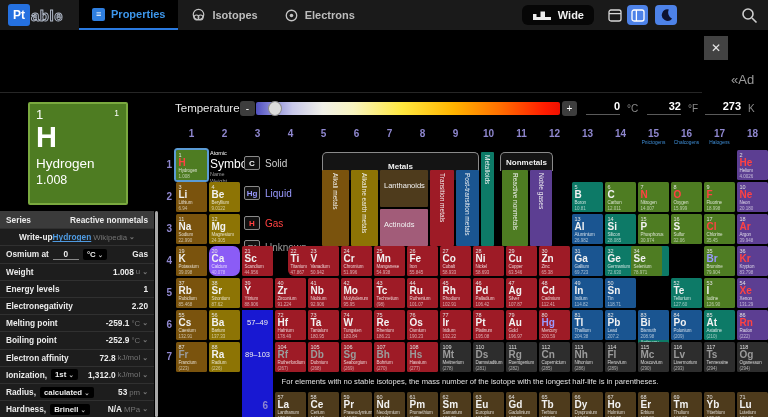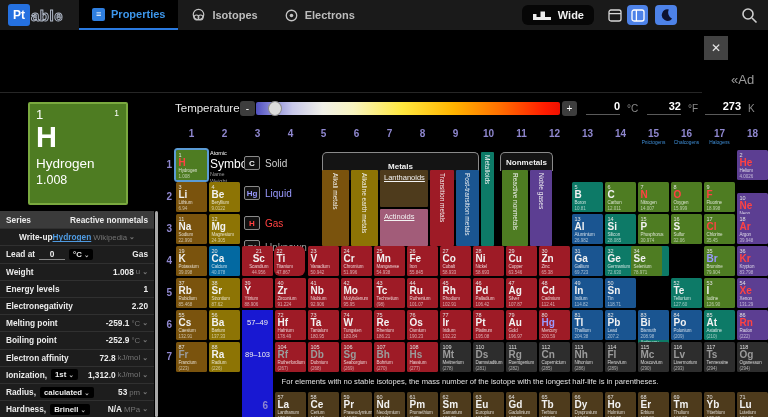--- a/index.html
+++ b/index.html
@@ -82,21 +82,21 @@
   .stitem{position:absolute;display:flex;align-items:center;gap:5px;cursor:pointer;}
   .stbox{width:16px;height:14px;border:1px solid #8a8a8a;border-radius:2px;display:flex;
     align-items:center;justify-content:center;font-size:8px;font-weight:bold;background:#111;}
   .stlab{font-size:10px;}
   .cathead{position:absolute;background:#141414;border:1px solid #8a8a8a;border-bottom:none;
     border-radius:5px 5px 0 0;color:#f0f0f0;font-size:8px;font-weight:bold;display:flex;
     align-items:center;justify-content:center;cursor:pointer;}
   .catbar{position:absolute;display:flex;align-items:flex-start;justify-content:center;
     color:#f2f2f2;cursor:pointer;border-radius:1px;}
   .catbar .vlab{writing-mode:vertical-rl;font-size:6.5px;line-height:1.1;padding-top:3px;text-align:left;}
-  .catbar .hlab{font-size:7.5px;padding:3px 0 0 4px;align-self:flex-start;width:100%;text-decoration:underline;}
+  .catbar .hlab{font-size:7.5px;padding:11px 0 0 4px;align-self:flex-start;width:100%;}
   .fband{position:absolute;left:242px;top:310px;width:31px;height:107px;background:#1818d2;cursor:pointer;}
   .fband span{position:absolute;width:100%;text-align:center;font-size:7.5px;color:#f0f0f0;}
   .footnote{position:absolute;left:180px;top:377px;width:580px;text-align:center;font-size:7.6px;color:#e2e2e2;}
 </style>
 </head>
 <body>
 
 <div class="screen">
 
   <div class="nav">
@@ -184,21 +184,21 @@
           <span>Write-up</span>
         </div>
         <div class="pright">
           <span class="plink">Hydrogen</span>
           <span class="punit">Wikipedia</span>
           <i class="pcaret">⌄</i>
         </div>
       </div>
       <div class="prow" style="top: 245.4px; height: 17.2px;">
         <div class="pleft">
-          <span>Lead at</span>
+          <span>Osmium at</span>
           <span class="pinput">0</span>
           <span class="psel">°C <i>⌄</i></span>
         </div>
         <div class="pright">
           <span class="pval">Gas</span>
         </div>
       </div>
       <div class="prow" style="top: 262.6px; height: 17.2px;">
         <div class="pleft">
           <span>Weight</span>
@@ -438,21 +438,21 @@
         <span class="tsym" style="color:#ff4242">O</span>
         <span class="tname">Oxygen</span>
         <span class="twt">15.999</span>
       </div>
       <div class="tile" style="left: 704px; top: 182px; background: rgb(78, 124, 34);">
         <span class="tnum">9</span>
         <span class="tsym" style="color:#ff4242">F</span>
         <span class="tname">Fluorine</span>
         <span class="twt">18.998</span>
       </div>
-      <div class="tile" style="left: 737px; top: 182px; background: rgb(92, 62, 146); margin-top: 11px;">
+      <div class="tile" style="left: 737px; top: 182px; background: rgb(92, 62, 146);">
         <span class="tnum">10</span>
         <span class="tsym" style="color:#ff4242">Ne</span>
         <span class="tname">Neon</span>
         <span class="twt">20.180</span>
       </div>
       <div class="tile" style="left: 176px; top: 214px; background: rgb(122, 83, 13);">
         <span class="tnum">11</span>
         <span class="tsym" style="color:#f2f2f2">Na</span>
         <span class="tname">Sodium</span>
         <span class="twt">22.990</span>
@@ -498,33 +498,33 @@
         <span class="tsym" style="color:#ff4242">Ar</span>
         <span class="tname">Argon</span>
         <span class="twt">39.948</span>
       </div>
       <div class="tile" style="left: 176px; top: 246px; background: rgb(122, 83, 13);">
         <span class="tnum">19</span>
         <span class="tsym" style="color:#f2f2f2">K</span>
         <span class="tname">Potassium</span>
         <span class="twt">39.098</span>
       </div>
-      <div class="tile" style="left: 209px; top: 246px; background: #0369a1;">
+      <div class="tile" style="left: 209px; top: 246px; background: #8b5cf6; border-radius: 7px;">
         <span class="tnum">20</span>
         <span class="tsym" style="color:#f2f2f2">Ca</span>
         <span class="tname">Calcium</span>
         <span class="twt">40.078</span>
       </div>
-      <div class="tile" style="left: 242px; top: 246px; background: rgb(158, 27, 38); text-align: center;">
+      <div class="tile" style="left: 242px; top: 246px; background: rgb(158, 27, 38);">
         <span class="tnum">21</span>
         <span class="tsym" style="color:#f2f2f2">Sc</span>
         <span class="tname">Scandium</span>
         <span class="twt">44.956</span>
       </div>
-      <div class="tile" style="left: 274px; top: 246px; background: rgb(158, 27, 38); border-radius: 6px;">
+      <div class="tile" style="left: 288px; top: 246px; background: rgb(158, 27, 38); border-radius: 6px;">
         <span class="tnum">22</span>
         <span class="tsym" style="color:#f2f2f2">Ti</span>
         <span class="tname">Titanium</span>
         <span class="twt">47.867</span>
       </div>
       <div class="tile" style="left: 308px; top: 246px; background: rgb(158, 27, 38);">
         <span class="tnum">23</span>
         <span class="tsym" style="color:#f2f2f2">V</span>
         <span class="tname">Vanadium</span>
         <span class="twt">50.942</span>

